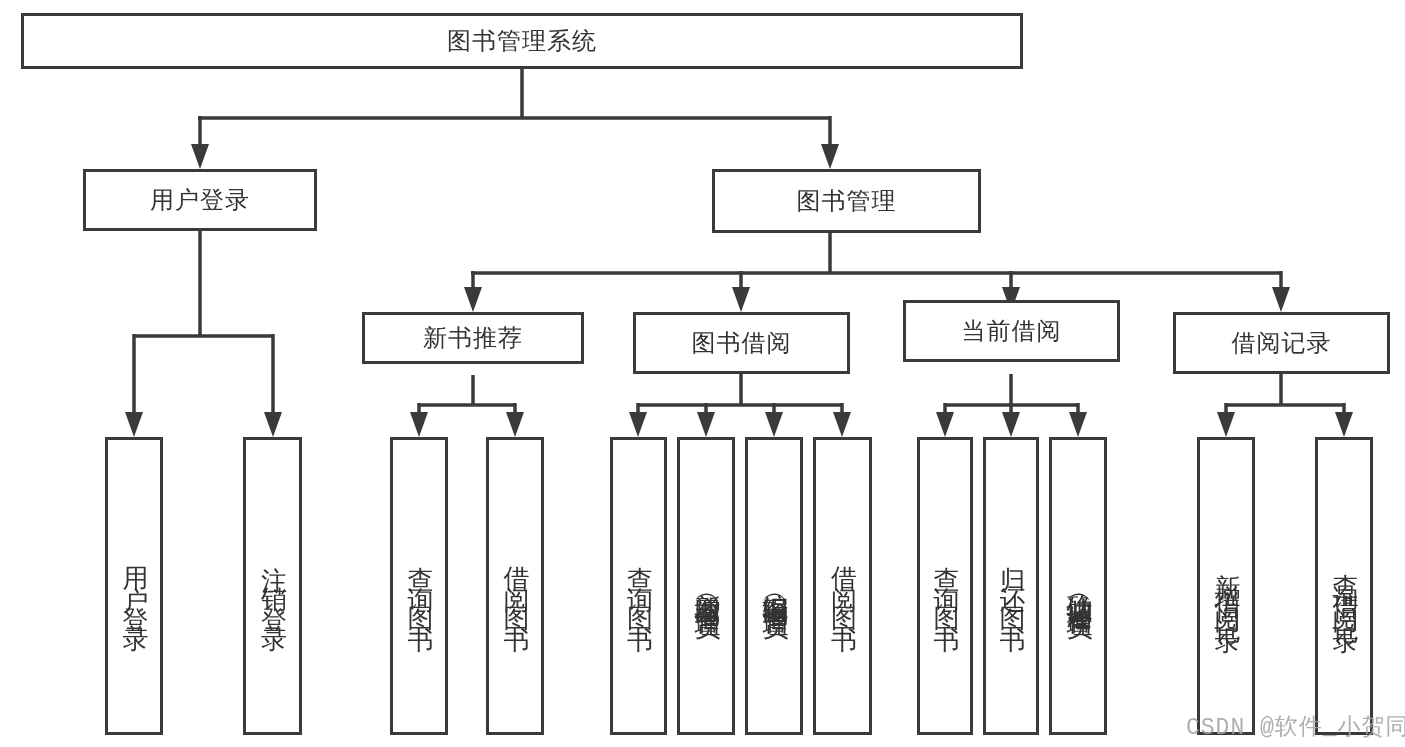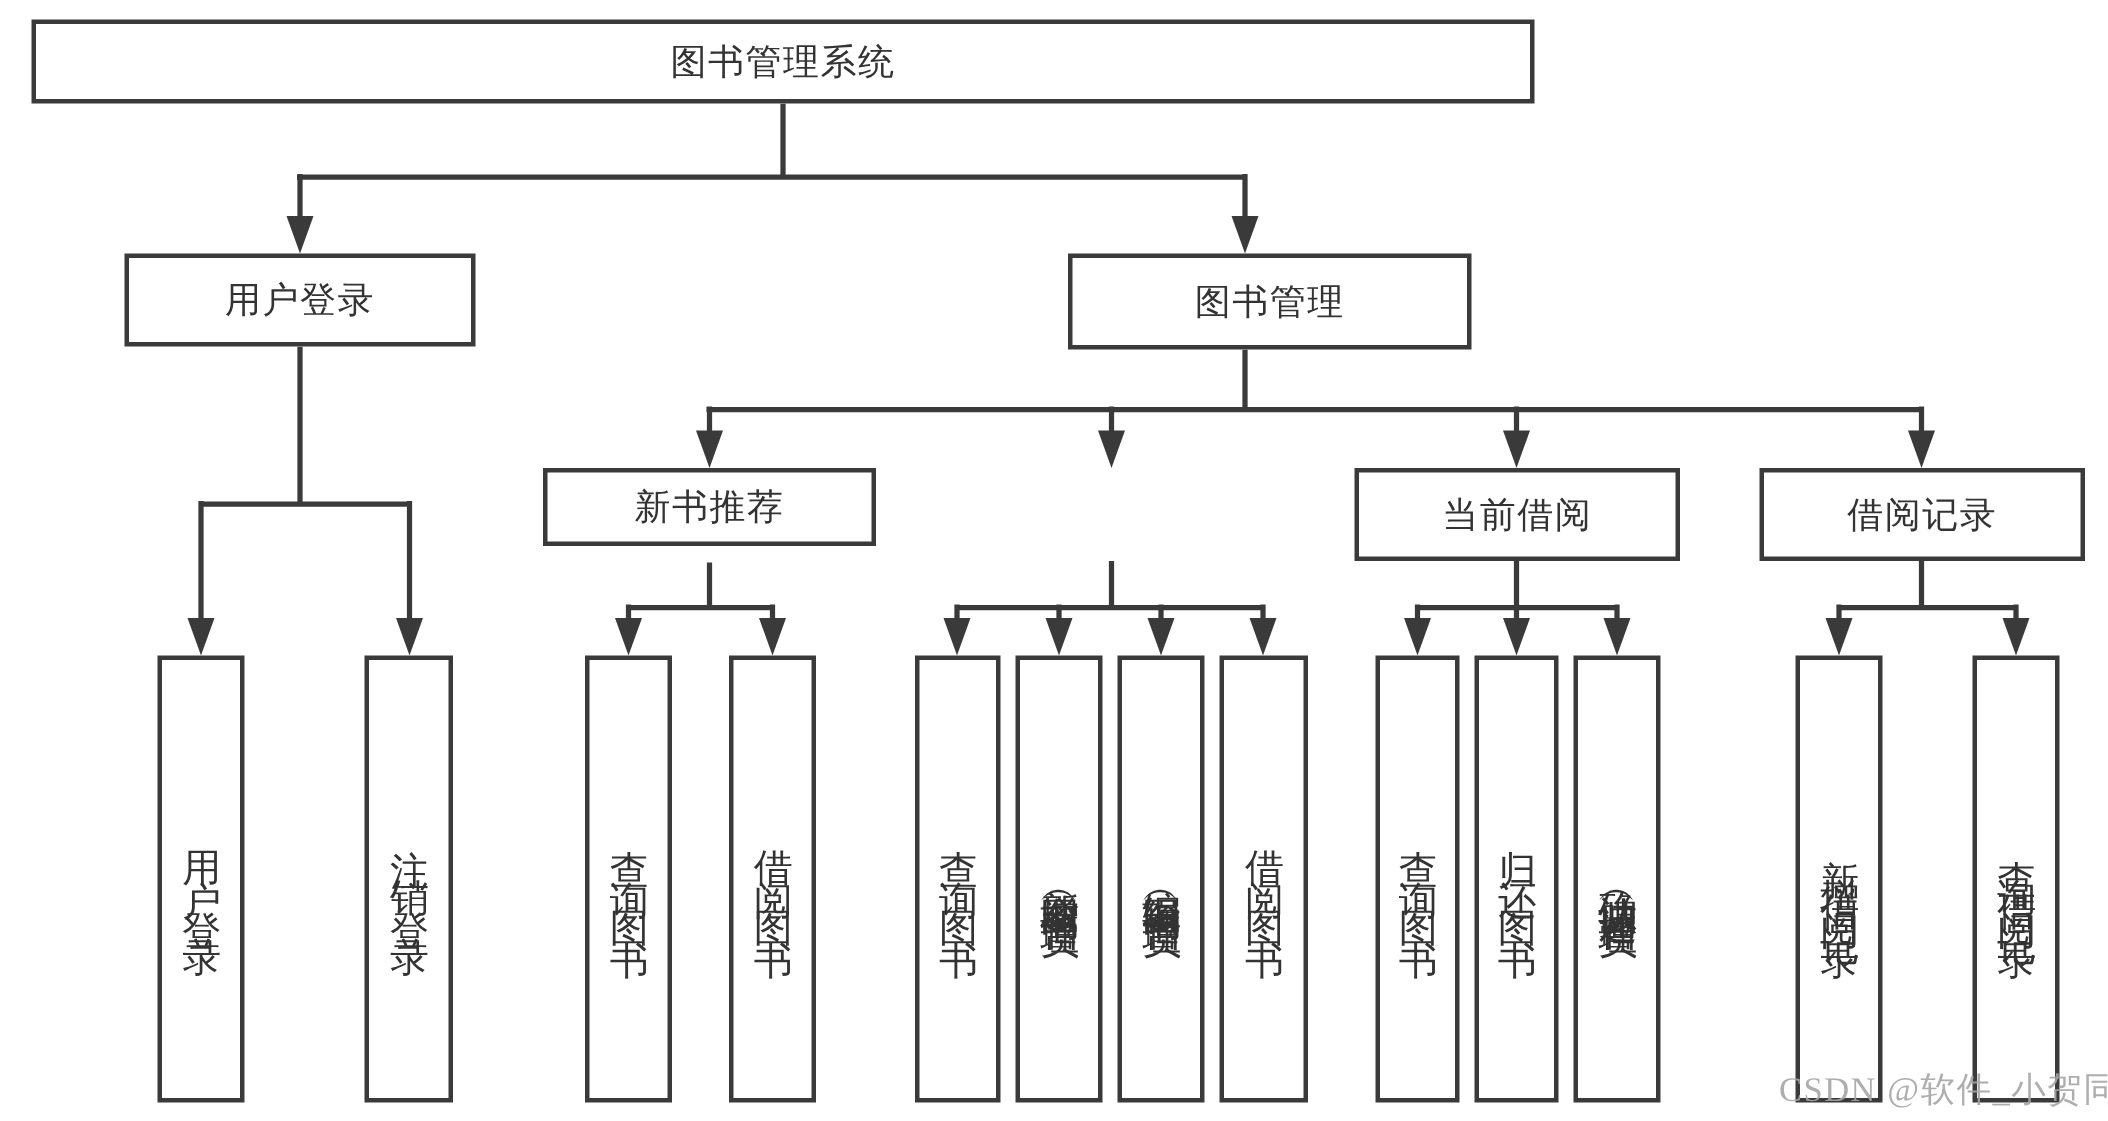--- a/index.html
+++ b/index.html
@@ -1,18 +1,18 @@
 <!DOCTYPE html>
 <html><head>
 <meta charset="utf-8">
 <style>
   html,body{margin:0;padding:0;background:#ffffff;}
   #stage{
     position:relative;width:1405px;height:747px;background:#ffffff;
-    font-family:Liberation Serif, serif;color:#333333;overflow:hidden;
+    font-family:Liberation Mono, monospace;color:#333333;overflow:hidden;
   }
   #wires{position:absolute;left:0;top:0;width:1405px;height:747px;}
   #wires line{stroke:#3a3a3a;stroke-width:3.5;}
   #wires polygon{fill:#3a3a3a;}
   .hbox{
     position:absolute;background:#ffffff;border:3px solid #3a3a3a;
     display:flex;align-items:center;justify-content:center;
     font-size:24px;letter-spacing:1px;box-sizing:border-box;
   }
   .vbox{
@@ -99,21 +99,24 @@
   <div class="hbox" style="left:83px;top:169px;width:234px;height:62px">
     <span>用户登录</span>
   </div>
   <div class="hbox" style="left:712px;top:169px;width:269px;height:64px">
     <span>图书管理</span>
   </div>
 
   <div class="hbox" style="left:362px;top:312px;width:222px;height:52px">
     <span>新书推荐</span>
   </div>
-  <div class="hbox" style="left:903px;top:312px;width:217px;height:62px">
+  <div class="hbox" style="left:633px;top:312px;width:217px;height:62px">
+    <span>图书借阅</span>
+  </div>
+  <div class="hbox" style="left:903px;top:300px;width:217px;height:62px">
     <span>当前借阅</span>
   </div>
   <div class="hbox" style="left:1173px;top:312px;width:217px;height:62px">
     <span>借阅记录</span>
   </div>
 
   <div class="vbox ls4" style="left:105px;top:437px;width:58px;height:298px">
     <span>用户登录</span>
   </div>
   <div class="vbox ls4" style="left:243px;top:437px;width:59px;height:298px">

